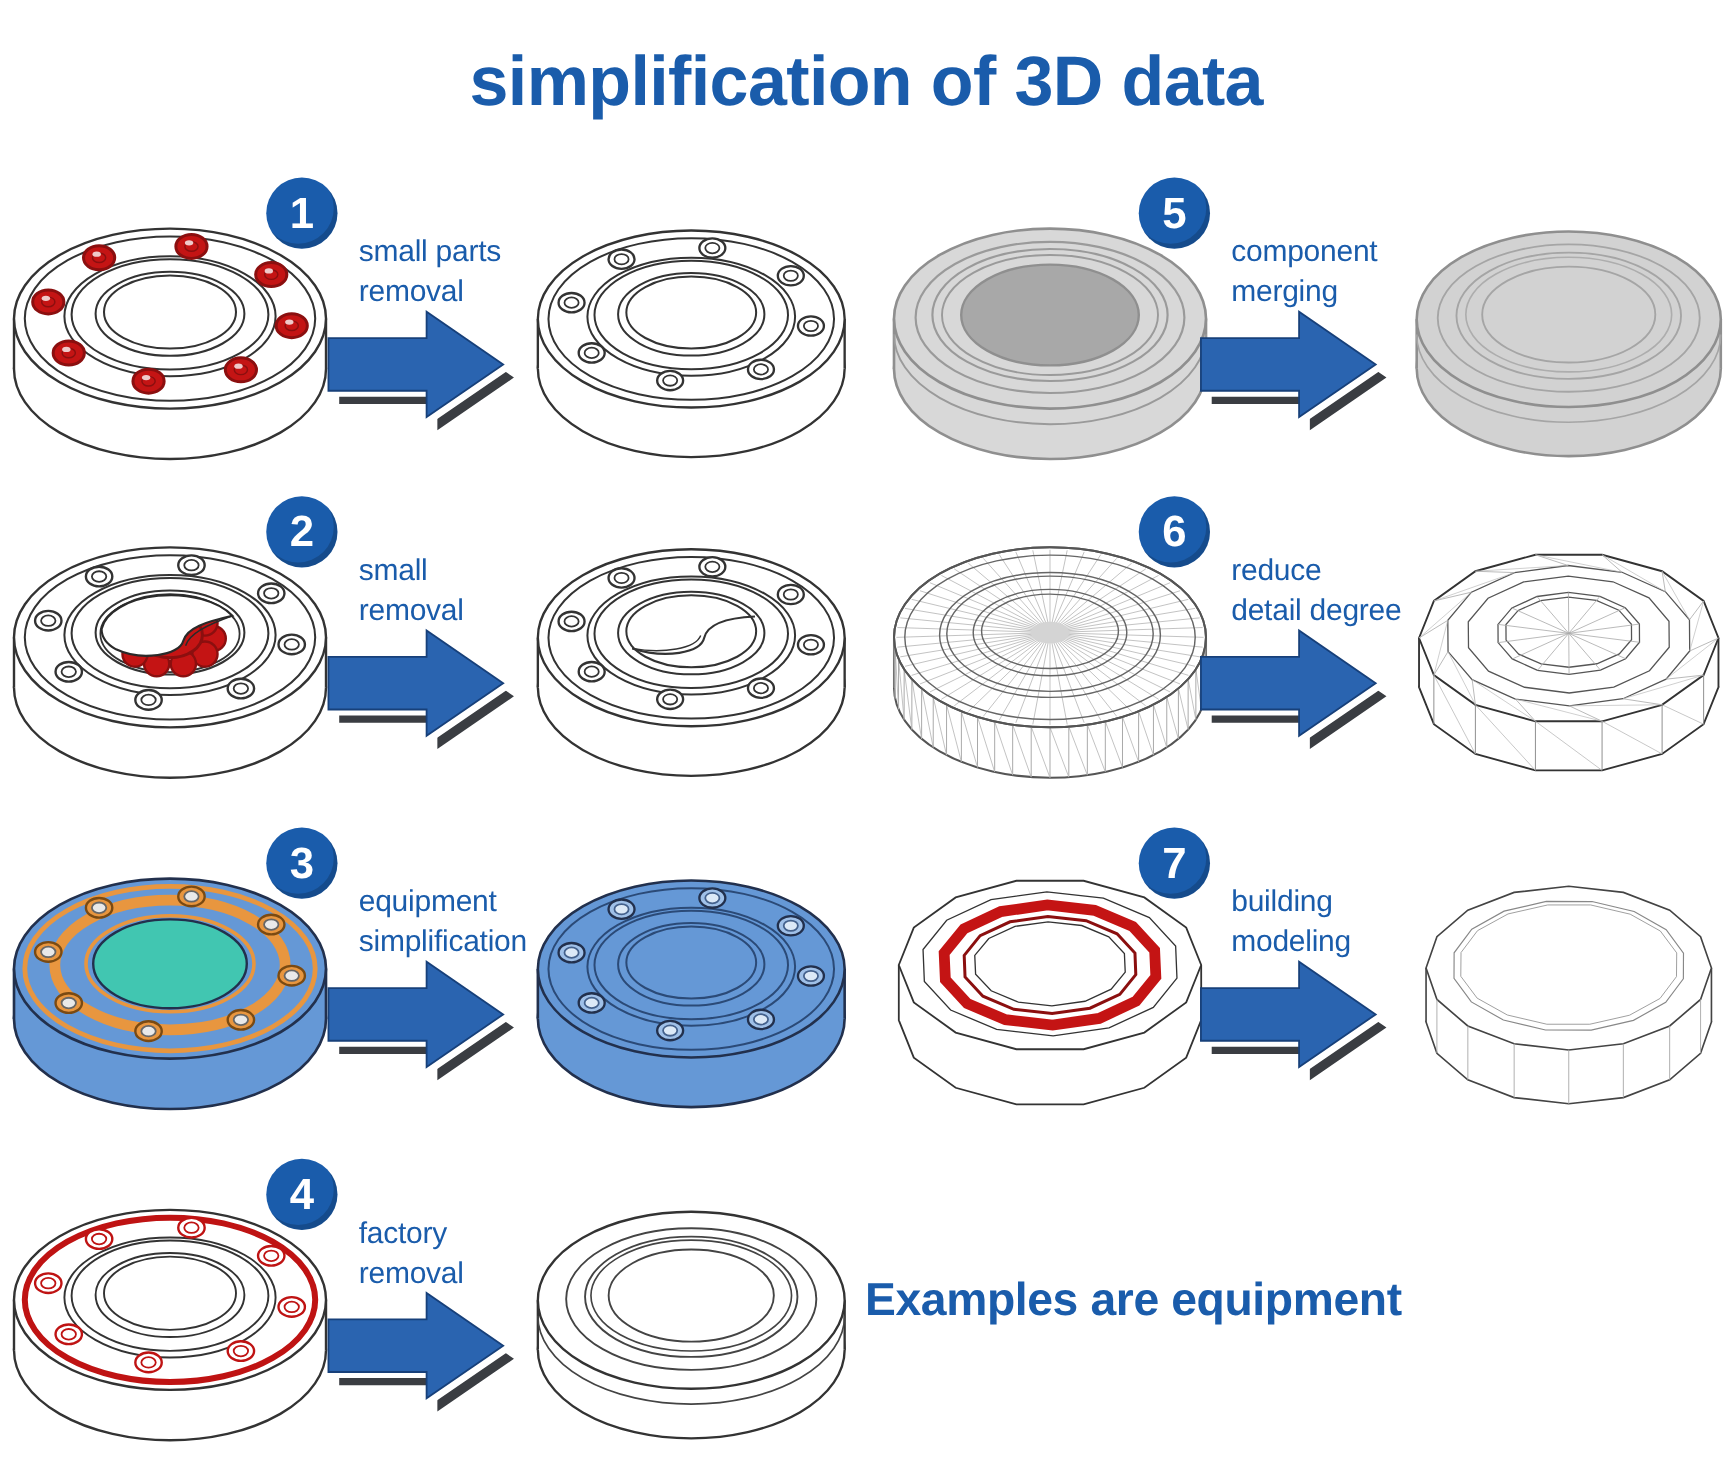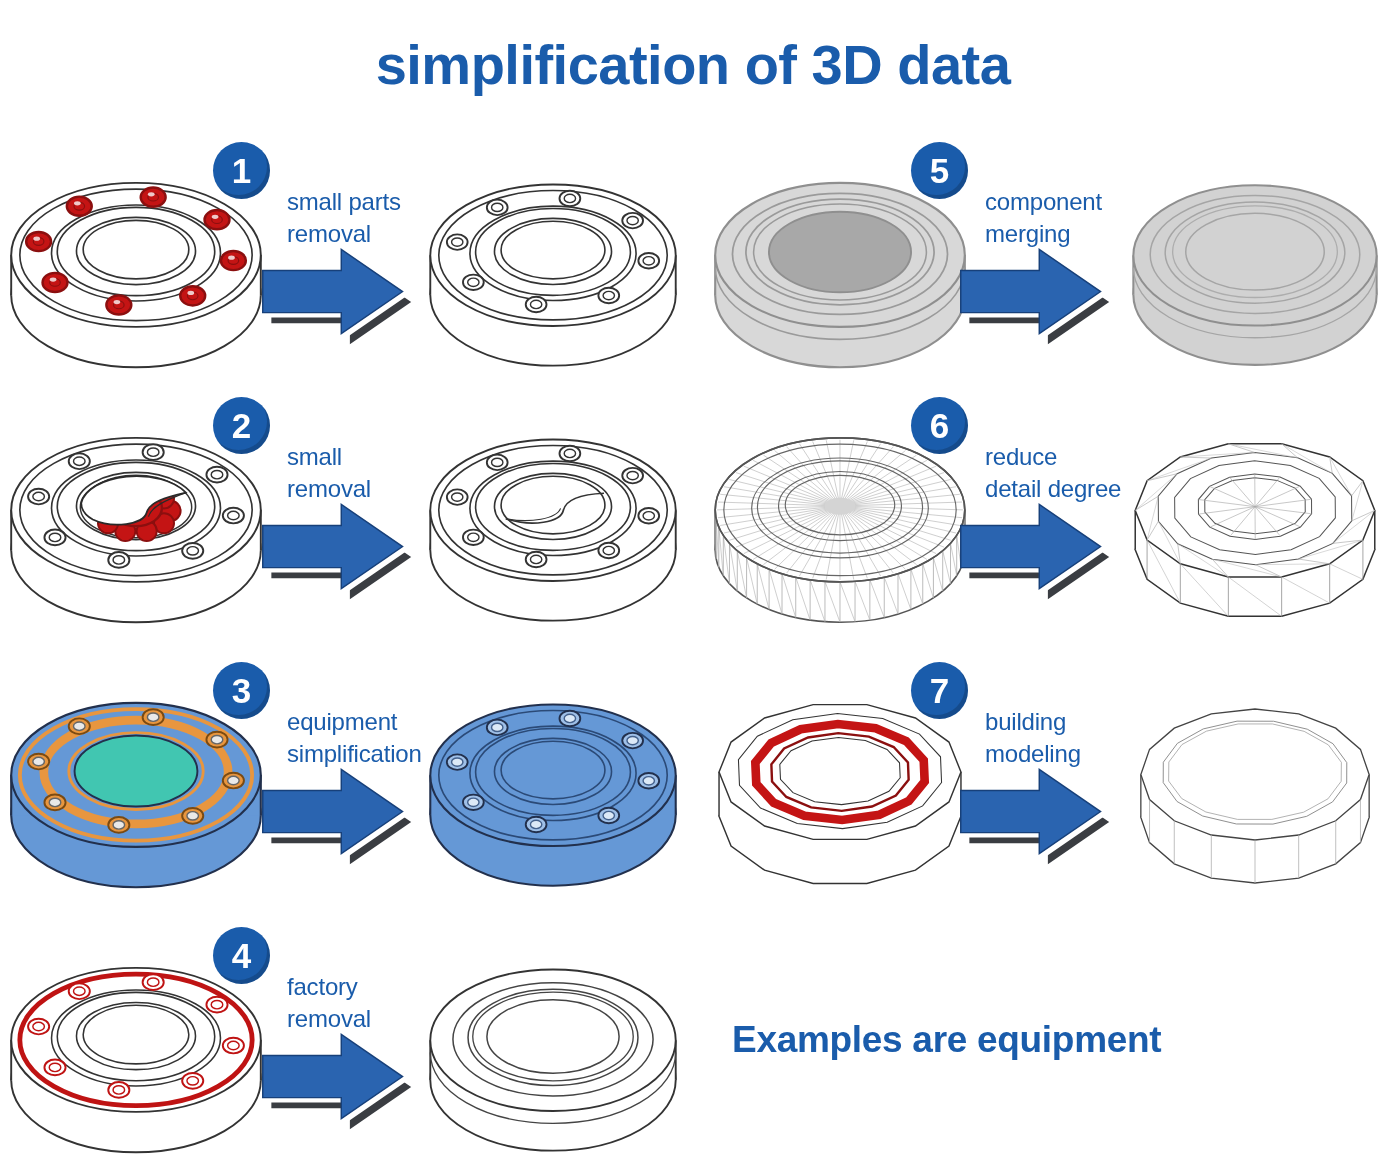--- a/index.html
+++ b/index.html
@@ -18,21 +18,21 @@
   .model.after{left:420px;top:18px;width:266px;height:236px}
   .step.right .model.after{left:426px;width:262px}
 
   .badge{position:absolute;left:213px;top:2px;width:57px;height:57px;border-radius:50%;
          background:var(--accent-blue);color:#fff;display:flex;align-items:center;justify-content:center;
          font-size:35px;font-weight:bold;box-shadow:inset -3px -4px 0 rgba(0,0,0,.18)}
   .label{position:absolute;left:287px;top:46px;font-size:24px;font-weight:normal;
          color:var(--accent-blue);line-height:1.32;white-space:nowrap;letter-spacing:-0.2px}
   .arrow{position:absolute;left:257px;top:96px;width:158px;height:113px}
 
-  .footer{position:absolute;left:732px;top:1014px;font-size:37px;font-weight:bold;
+  .footer{position:absolute;left:692px;top:1014px;font-size:37px;font-weight:bold;
           color:var(--accent-blue);line-height:1.4;letter-spacing:-0.3px}
 </style>
 </head>
 <body>
 
 <h1 class="title">simplification of 3D data</h1>
 
 <section class="step" style="top:140px;left:0">
   <svg class="model before" viewBox="0 0 280 250">
       <ellipse cx="140" cy="145" rx="130" ry="75" fill="#fff" stroke="#333" stroke-width="2"></ellipse>

